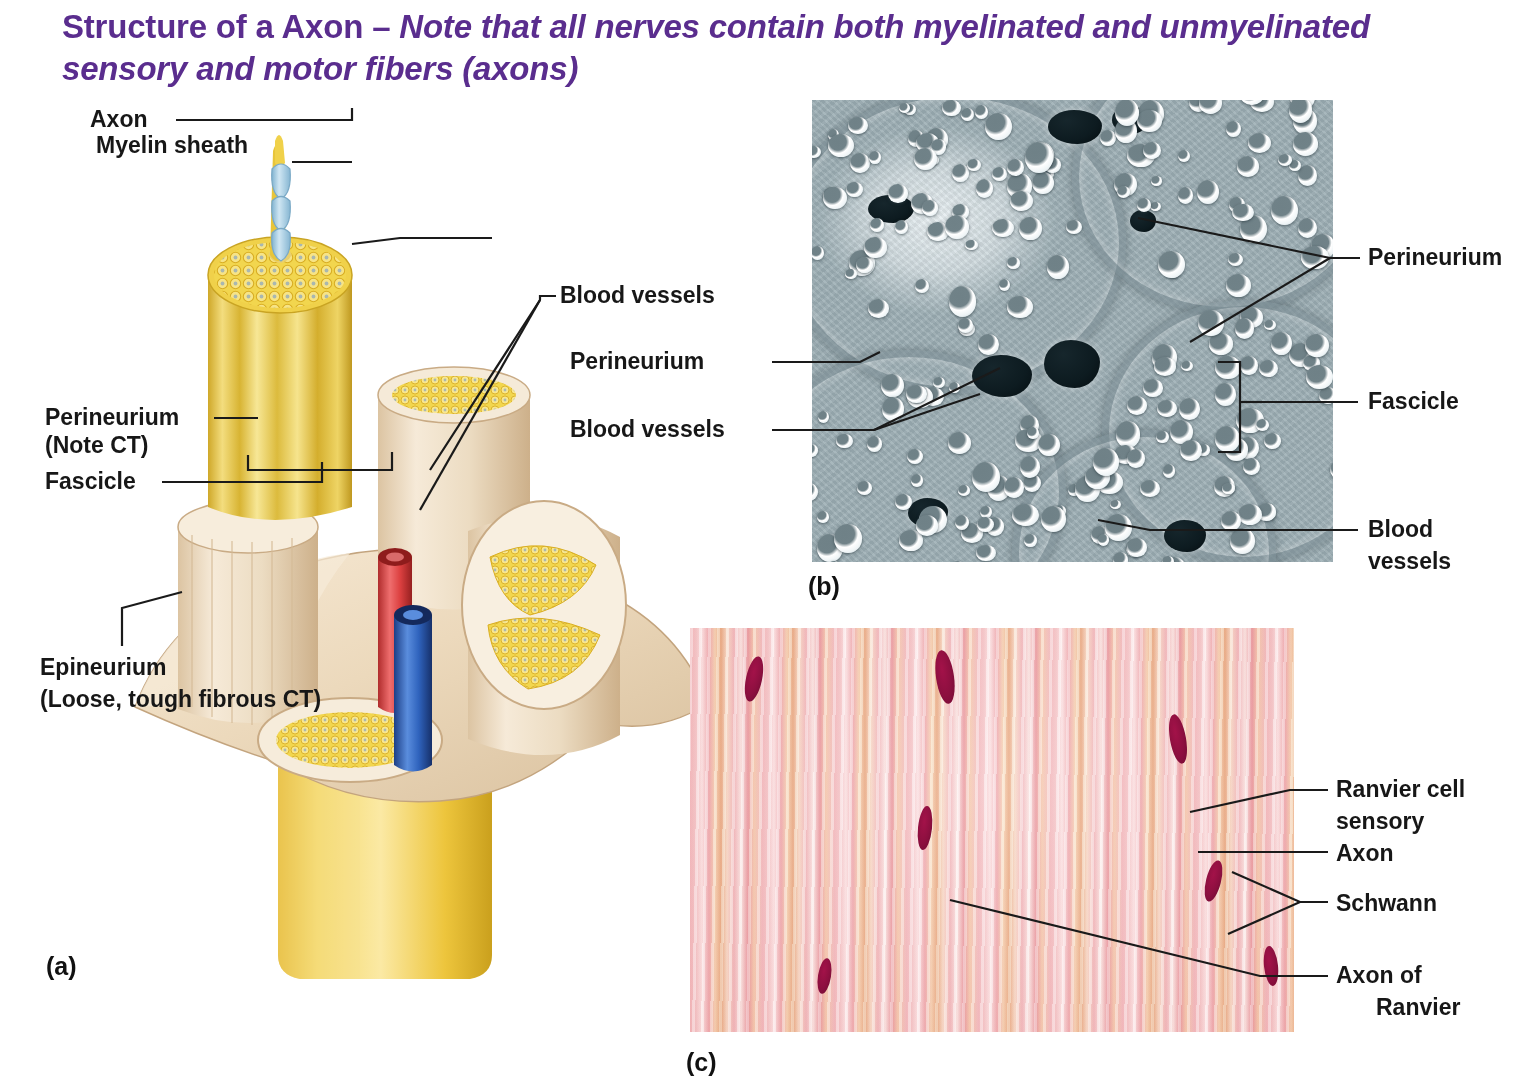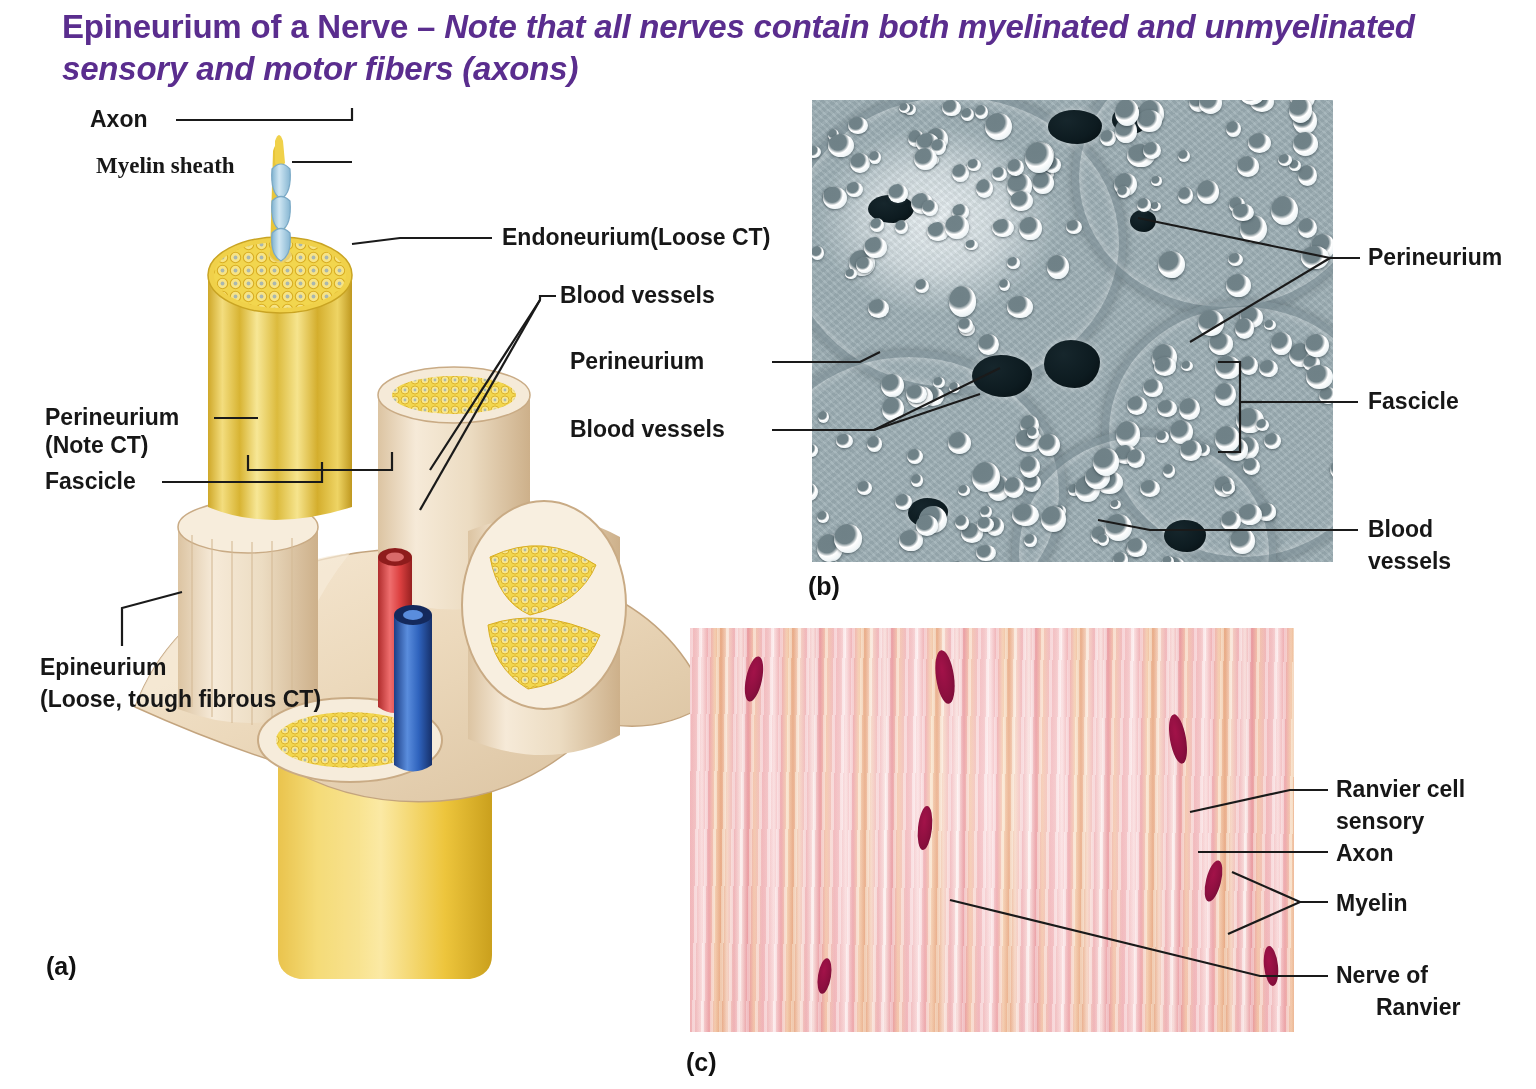--- a/index.html
+++ b/index.html
@@ -115,21 +115,21 @@
 
   
   .illus-a { position: absolute; left: 60px; top: 95px; width: 700px; height: 900px; }
   .illus-a svg { width: 100%; height: 100%; display: block; }
 </style>
 </head>
 <body>
 
 <div class="stage">
 
-  <div class="title"><span class="plain">Epineurium of a Nerve – </span><span>Note that all nerves contain both myelinated and unmyelinated sensory and motor fibers (axons)</span></div>
+  <div class="title"><span class="plain">Structure of a Axon – </span><span>Note that all nerves contain both myelinated and unmyelinated sensory and motor fibers (axons)</span></div>
 
   <div class="illus-a">
     <svg viewBox="0 0 700 900" xmlns="http://www.w3.org/2000/svg">
       <defs>
         <linearGradient id="ct" x1="0" y1="0" x2="1" y2="1">
           <stop offset="0%" stop-color="#f7ead6"></stop>
           <stop offset="45%" stop-color="#ecd9bc"></stop>
           <stop offset="100%" stop-color="#d8bf9c"></stop>
         </linearGradient>
         <linearGradient id="ct2" x1="0" y1="0" x2="0" y2="1">
@@ -527,39 +527,38 @@
       <path d="M1328 852 L1198 852"></path>
 
       <path d="M1328 902 L1300 902 L1232 872"></path>
       <path d="M1300 902 L1228 934"></path>
 
       <path d="M1328 976 L1260 976 L950 900"></path>
     </g>
   </svg>
 
   <div class="lbl" style="left:90px;  top:106px;">Axon</div>
-  <div class="lbl" style="left:96px;  top:153px;font-family:Liberation Serif, serif;">Myelin sheath</div>
-  <div class="lbl" style="left:502px; top:224px;">Endoneurium(Loose CT)</div>
+  <div class="lbl" style="left:96px;  top:132px;">Myelin sheath</div>
   <div class="lbl" style="left:560px; top:282px;">Blood vessels</div>
   <div class="lbl" style="left:45px;  top:404px;">Perineurium</div>
   <div class="lbl" style="left:45px;  top:432px;">(Note CT)</div>
   <div class="lbl" style="left:45px;  top:468px;">Fascicle</div>
   <div class="lbl" style="left:40px;  top:654px;">Epineurium</div>
   <div class="lbl" style="left:40px;  top:686px;">(Loose, tough fibrous CT)</div>
   <div class="panel-tag" style="left:46px; top:952px;">(a)</div>
 
   <div class="lbl" style="left:570px;  top:348px;">Perineurium</div>
   <div class="lbl" style="left:570px;  top:416px;">Blood vessels</div>
   <div class="lbl" style="left:1368px; top:244px;">Perineurium</div>
   <div class="lbl" style="left:1368px; top:388px;">Fascicle</div>
   <div class="lbl" style="left:1368px; top:516px;">Blood</div>
   <div class="lbl" style="left:1368px; top:548px;">vessels</div>
   <div class="panel-tag" style="left:808px; top:572px;">(b)</div>
 
   <div class="lbl" style="left:1336px; top:776px;">Ranvier cell</div>
   <div class="lbl" style="left:1336px; top:808px;">sensory</div>
   <div class="lbl" style="left:1336px; top:840px;">Axon</div>
-  <div class="lbl" style="left:1336px; top:890px;">Myelin</div>
-  <div class="lbl" style="left:1336px; top:962px;">Nerve of</div>
+  <div class="lbl" style="left:1336px; top:890px;">Schwann</div>
+  <div class="lbl" style="left:1336px; top:962px;">Axon of</div>
   <div class="lbl" style="left:1376px; top:994px;">Ranvier</div>
   <div class="panel-tag" style="left:686px; top:1048px;">(c)</div>
 
 </div>
 
 </body></html>

